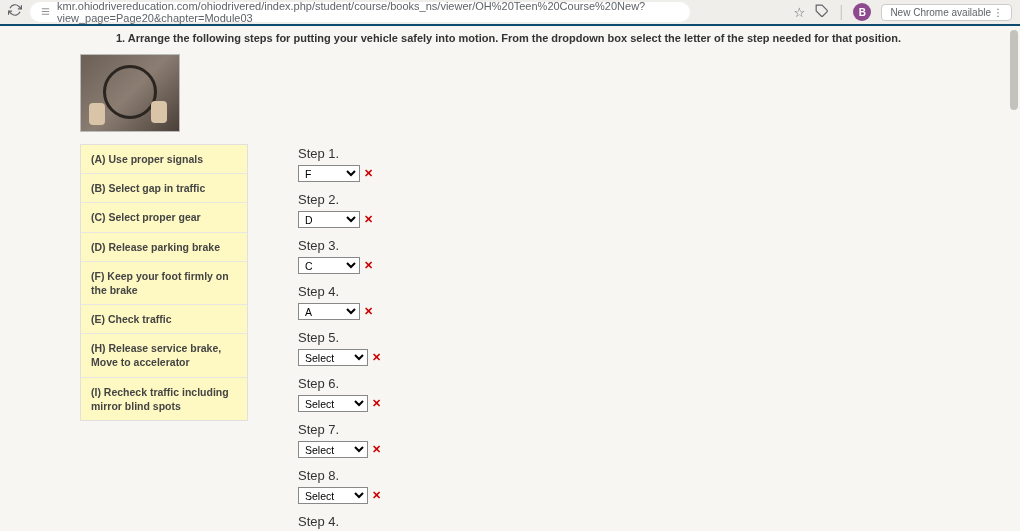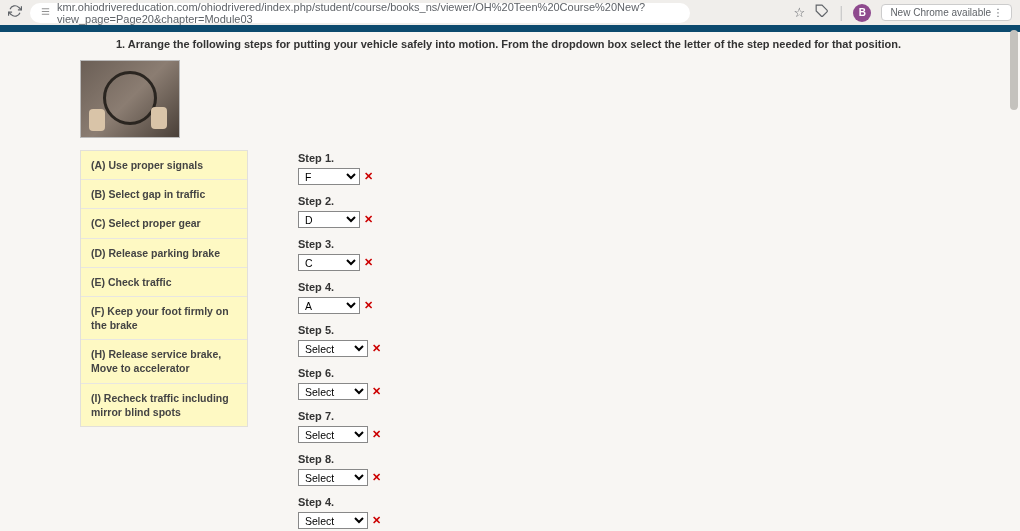--- a/index.html
+++ b/index.html
@@ -7,23 +7,23 @@
       font-family: Arial, sans-serif;
       background: #f5f3f0;
       width: 1020px;
       height: 531px;
       overflow: hidden;
       position: relative;
     }
     .browser-bar {
       display: flex;
       align-items: center;
-      height: 32px;
+      height: 26px;
       background: #f0eeeb;
-      border-bottom: 7px solid #0c4a6e;
+      border-bottom: 2px solid #0c4a6e;
       padding: 0 8px;
       gap: 8px;
     }
     .nav-icons { display: flex; gap: 10px; align-items: center; color: #5f6368; }
     .url-bar {
       flex: 1;
       background: #fff;
       border-radius: 14px;
       height: 20px;
       display: flex;
@@ -94,21 +94,21 @@
       font-size: 10.5px;
       font-weight: bold;
       color: #444;
       border-bottom: 1px solid #e8e6e1;
       line-height: 1.35;
     }
     .option-item:last-child { border-bottom: none; }
     .right-col { padding-top: 92px; }
     .step-block { margin-bottom: 10px; }
     .step-label {
-      font-size: 11px; font-weight: bold; color: #333;
+      font-size: 13px; font-weight: normal; color: #333;
       margin-bottom: 4px;
     }
     .step-row { display: flex; align-items: center; gap: 4px; }
     .step-select {
       font-size: 10.5px;
       border: 1px solid #888;
       background: #fff;
       height: 17px;
       padding: 0 2px;
     }
@@ -164,22 +164,22 @@
 <div class="content">
   <div class="question">1. Arrange the following steps for putting your vehicle safely into motion. From the dropdown box select the letter of the step needed for that position.</div>
   <div class="layout">
     <div class="left-col">
       <div class="thumb"></div>
       <div class="options-list">
         <div class="option-item">(A) Use proper signals</div>
         <div class="option-item">(B) Select gap in traffic</div>
         <div class="option-item">(C) Select proper gear</div>
         <div class="option-item">(D) Release parking brake</div>
+        <div class="option-item">(F) Keep your foot firmly on the brake</div>
         <div class="option-item">(E) Check traffic</div>
-        <div class="option-item">(F) Keep your foot firmly on the brake</div>
         <div class="option-item">(H) Release service brake, Move to accelerator</div>
         <div class="option-item">(I) Recheck traffic including mirror blind spots</div>
       </div>
     </div>
     <div class="right-col" id="steps-col">
         <div class="step-block">
           <div class="step-label">Step 1.</div>
           <div class="step-row">
             <select class="step-select wide"><option value="">Select</option><option value="A">A</option><option value="B">B</option><option value="C">C</option><option value="D">D</option><option value="E">E</option><option value="F" selected="">F</option><option value="G">G</option><option value="H">H</option><option value="I">I</option></select>
             <span class="x-mark">✕</span>

